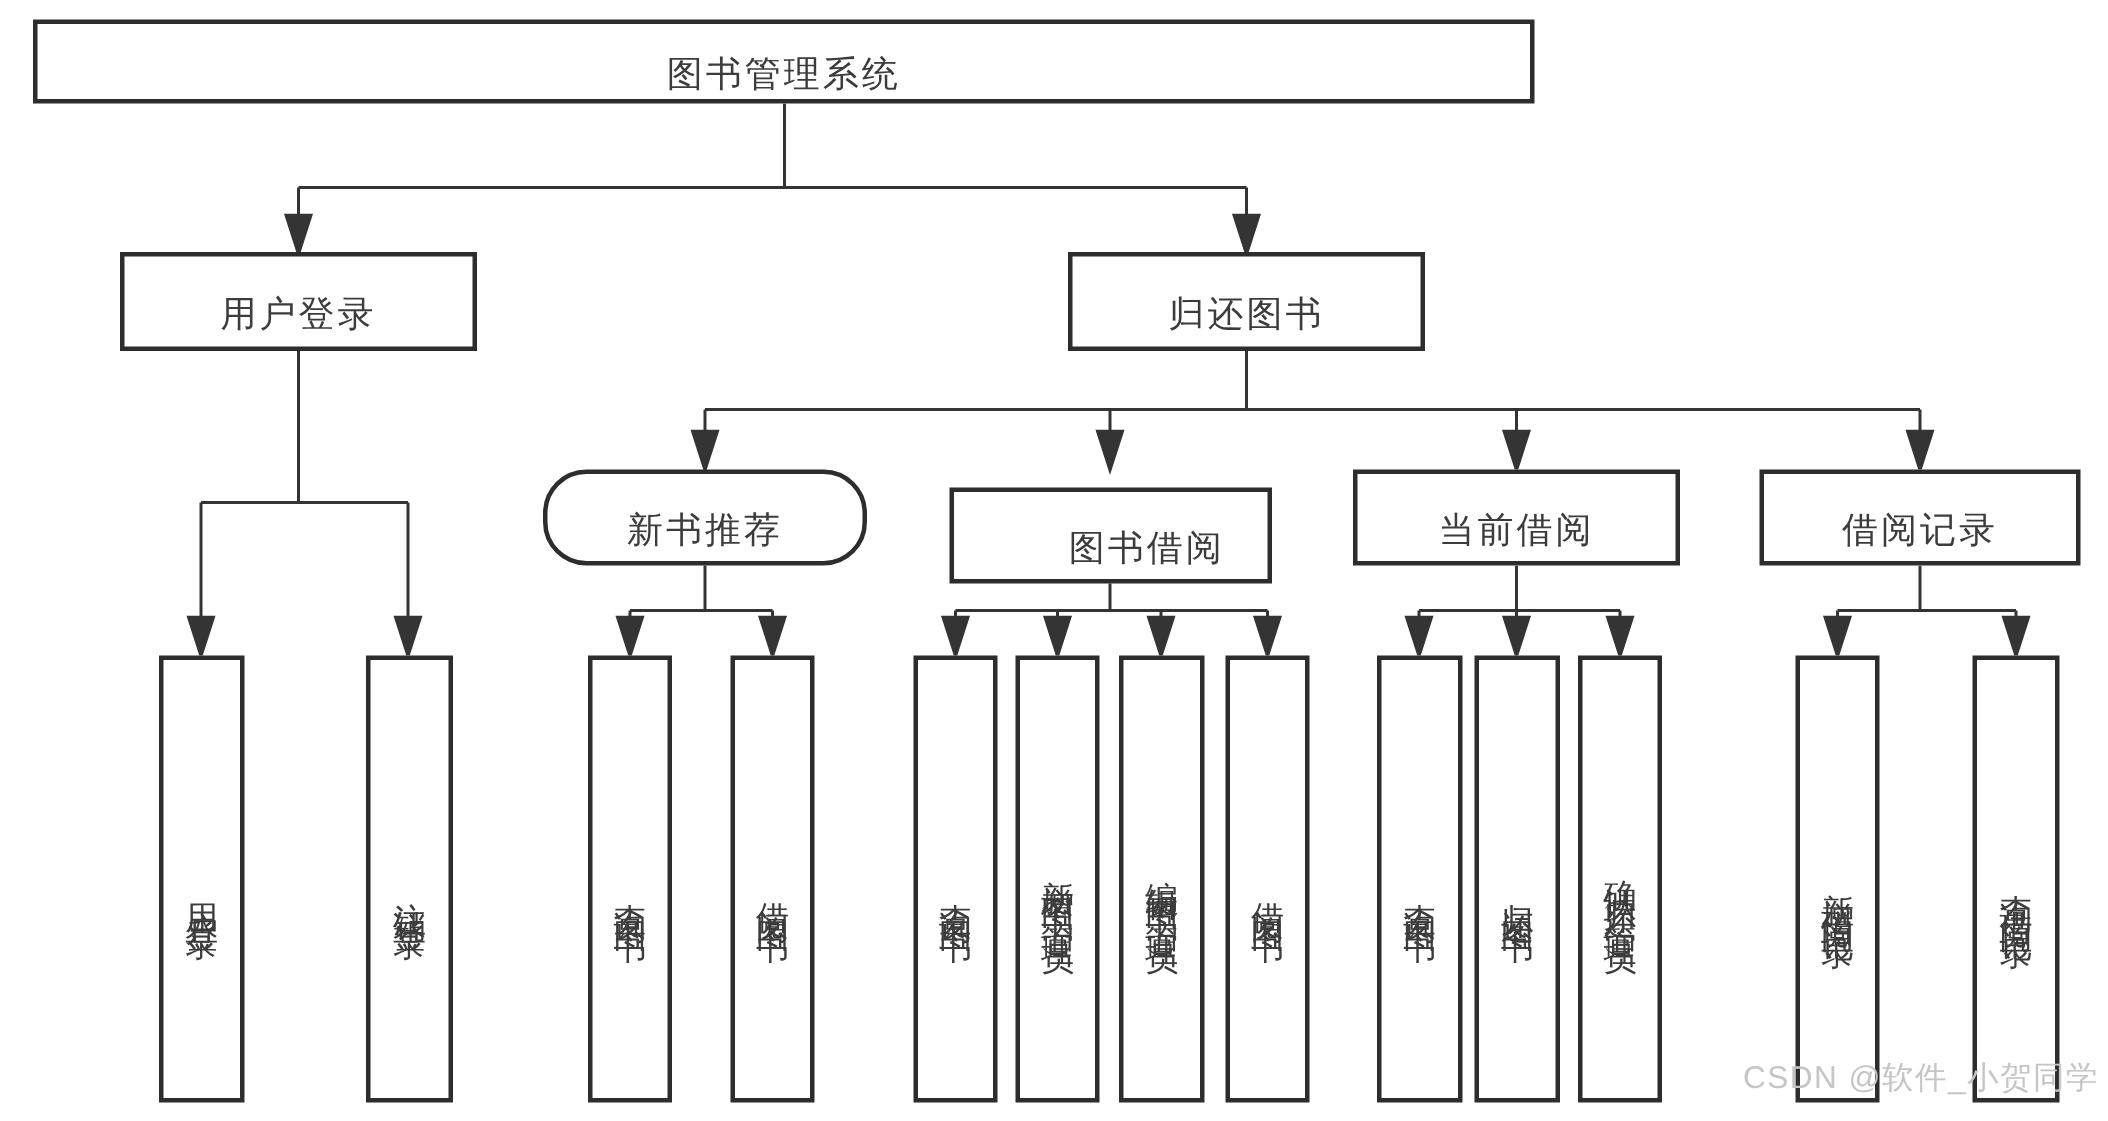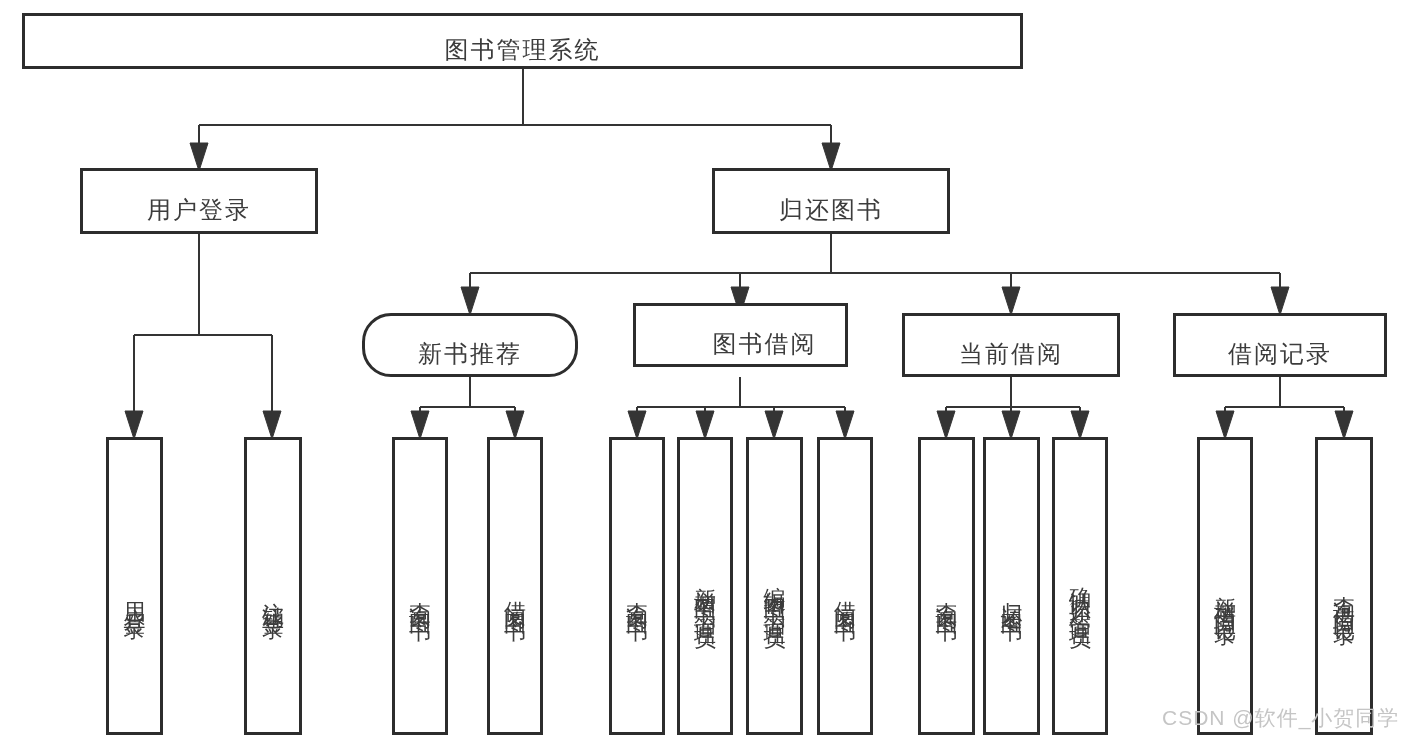--- a/index.html
+++ b/index.html
@@ -121,21 +121,21 @@
   <div class="node" style="left:80px;top:168px;width:238px;height:66px;">
     <span class="lbl">用户登录</span>
   </div>
   <div class="node" style="left:712px;top:168px;width:238px;height:66px;">
     <span class="lbl">归还图书</span>
   </div>
 
   <div class="node" style="left:362px;top:313px;width:216px;height:64px;border-radius:29px;">
     <span class="lbl">新书推荐</span>
   </div>
-  <div class="node" style="left:633px;top:303px;width:215px;height:64px;padding-left:48px;">
+  <div class="node" style="left:633px;top:325px;width:215px;height:64px;padding-left:48px;">
     <span class="lbl">图书借阅</span>
   </div>
   <div class="node" style="left:1173px;top:313px;width:214px;height:64px;">
     <span class="lbl">借阅记录</span>
   </div>
   <div class="node" style="left:902px;top:313px;width:218px;height:64px;">
     <span class="lbl">当前借阅</span>
   </div>
 
   <div class="node leaf" style="left:106px;top:437px;width:57px;height:298px;">

